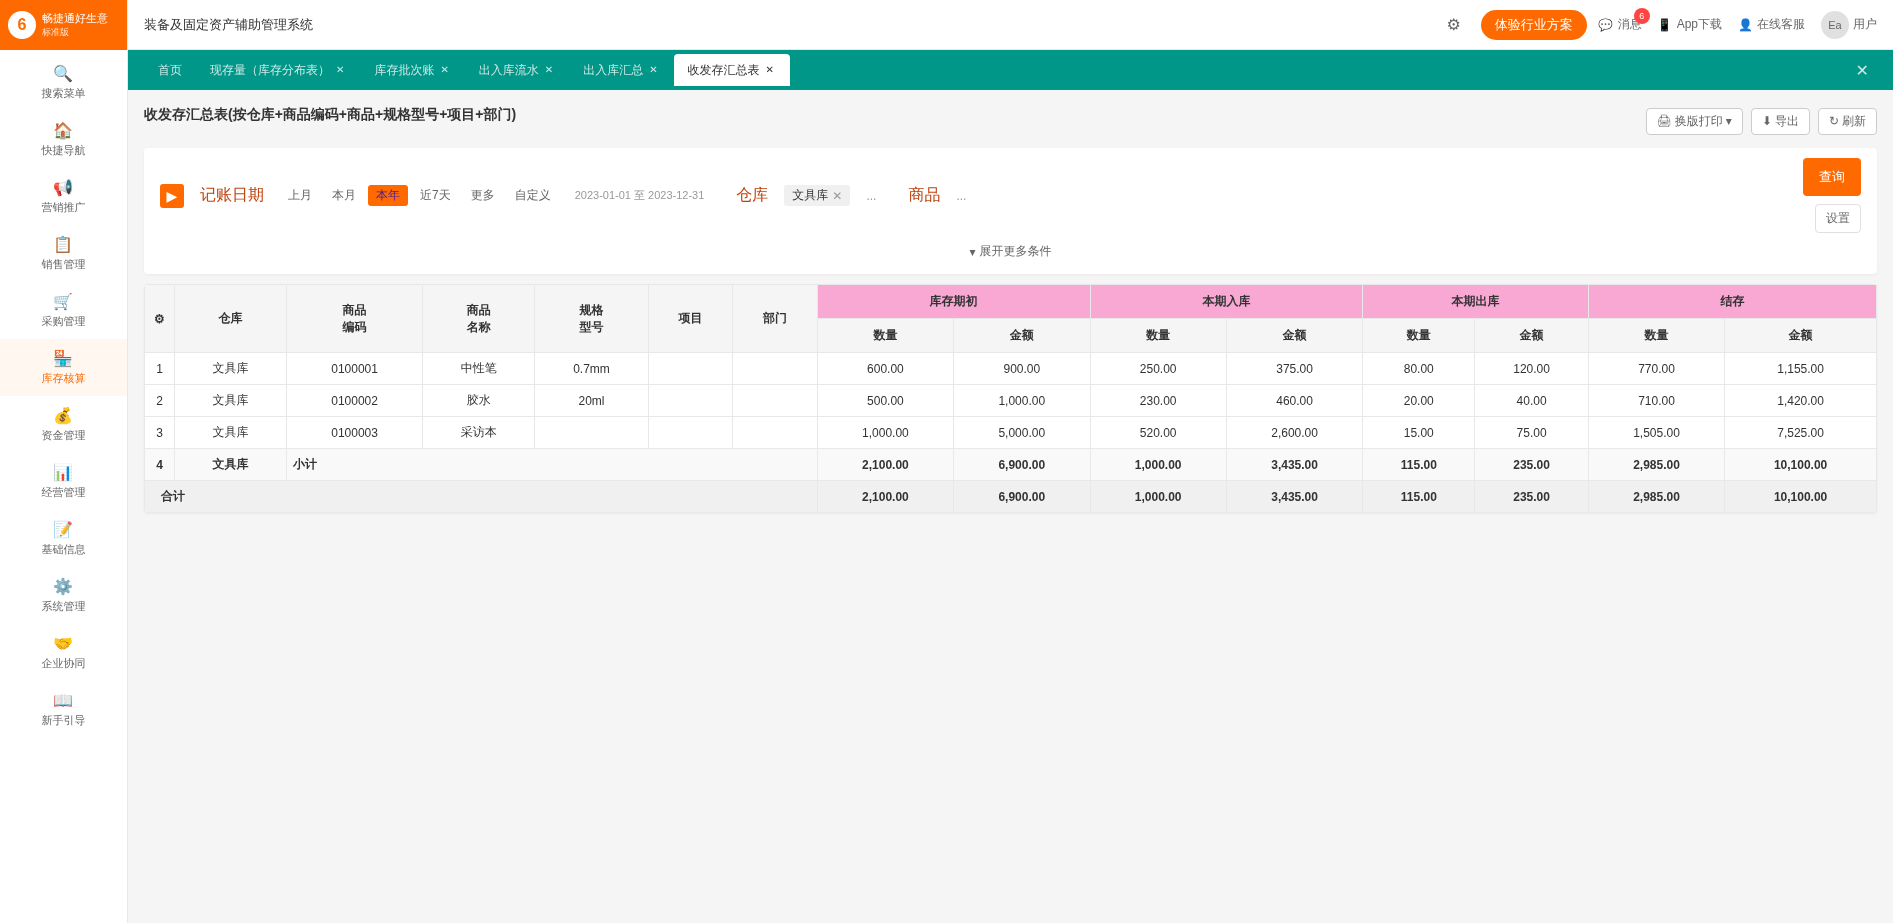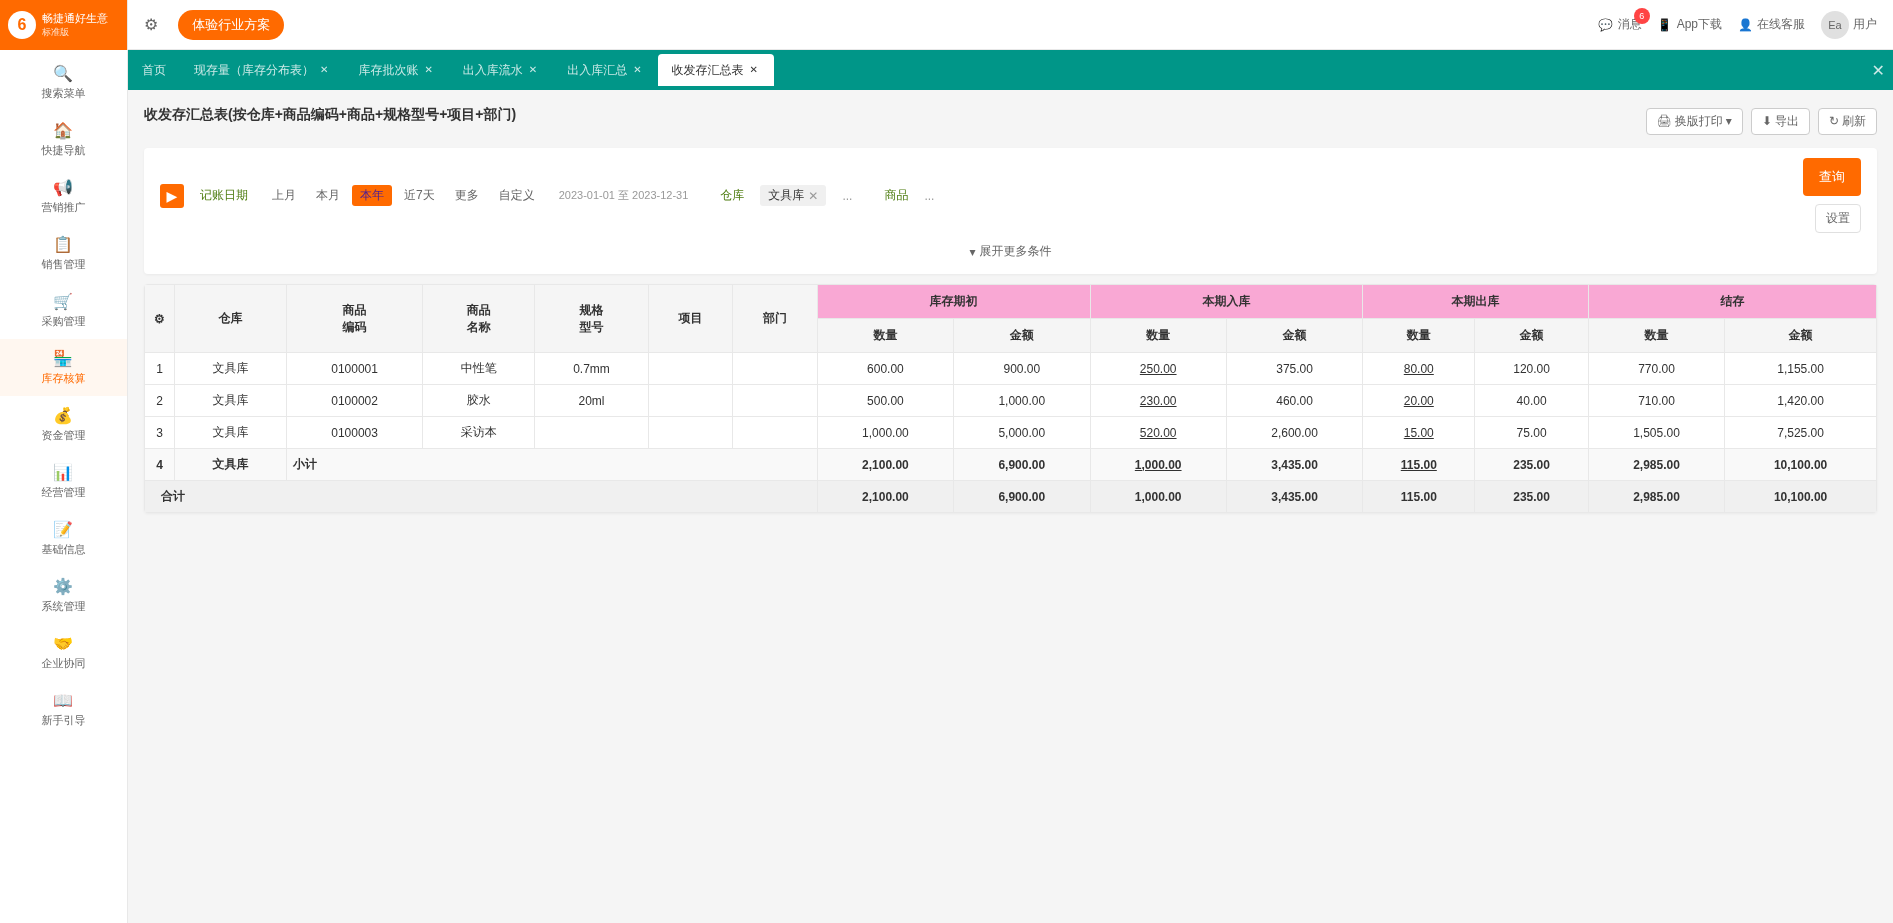--- a/index.html
+++ b/index.html
@@ -24,58 +24,58 @@
     .topbar { height: 50px; background: #fff; border-bottom: 1px solid #e8e8e8; display: flex; align-items: center; padding: 0 16px; gap: 12px; }
     .topbar-title { font-size: 13px; color: #333; flex: 1; }
     .topbar-btn { background: #ff6a00; color: #fff; border: none; border-radius: 15px; padding: 6px 14px; cursor: pointer; font-size: 13px; }
     .topbar-gear { color: #666; cursor: pointer; font-size: 16px; margin-right: 8px; }
     .topbar-right { display: flex; align-items: center; gap: 16px; margin-left: auto; }
     .topbar-right-item { display: flex; align-items: center; gap: 4px; color: #666; cursor: pointer; font-size: 12px; position: relative; }
     .badge { background: #ff4444; color: #fff; border-radius: 50%; width: 16px; height: 16px; font-size: 9px; display: flex; align-items: center; justify-content: center; position: absolute; top: -8px; right: -8px; }
     .user-avatar { width: 28px; height: 28px; background: #e0e0e0; border-radius: 50%; display: flex; align-items: center; justify-content: center; font-size: 11px; color: #666; }
 
     
-    .tabs { background: #009688; display: flex; align-items: center; height: 40px; padding: 0 0; }
+    .tabs { background: #009688; display: flex; align-items: center; height: 40px; padding: 0 16px; }
     .tab { display: flex; align-items: center; gap: 4px; padding: 0 14px; height: 32px; cursor: pointer; font-size: 12px; color: rgba(255,255,255,0.8); border-radius: 4px 4px 0 0; white-space: nowrap; }
     .tab.active { background: #fff; color: #333; }
     .tab-close { font-size: 10px; color: inherit; line-height: 1; padding: 1px 2px; border-radius: 2px; }
     .tabs-close-all { margin-left: auto; color: rgba(255,255,255,0.8); cursor: pointer; font-size: 16px; padding: 0 8px; }
 
     
     .content { flex: 1; overflow: auto; padding: 16px; background: #f5f5f5; }
     .page-title { font-size: 14px; font-weight: bold; color: #333; margin-bottom: 12px; }
     .page-header { display: flex; align-items: center; margin-bottom: 12px; }
     .page-header-actions { margin-left: auto; display: flex; gap: 8px; }
     .btn-outline { border: 1px solid #ccc; background: #fff; color: #666; border-radius: 4px; padding: 4px 10px; cursor: pointer; font-size: 12px; display: flex; align-items: center; gap: 3px; }
 
     
     .filter-card { background: #fff; border-radius: 4px; padding: 10px 16px; margin-bottom: 10px; box-shadow: 0 1px 3px rgba(0,0,0,0.05); }
     .filter-row { display: flex; align-items: center; gap: 16px; flex-wrap: wrap; }
-    .filter-label { color: #4d7c0f; font-size: 12px; white-space: nowrap; }
+    .filter-label { color: #c2410c; font-size: 16px; white-space: nowrap; }
     .filter-date-group { display: flex; align-items: center; gap: 4px; }
     .date-btn { padding: 2px 8px; border: none; background: none; cursor: pointer; color: #666; font-size: 12px; border-radius: 3px; }
     .date-btn.active { background: #ff6a00; color: #4c1d95; }
     .date-range { font-size: 11px; color: #999; }
     .filter-tag { display: flex; align-items: center; gap: 4px; background: #f0f0f0; border-radius: 3px; padding: 2px 8px; font-size: 12px; }
     .filter-tag-close { cursor: pointer; color: #999; }
     .filter-more { color: #999; cursor: pointer; }
     .expand-more { text-align: center; color: #666; cursor: pointer; font-size: 12px; padding: 4px; display: flex; align-items: center; justify-content: center; gap: 4px; margin-top: 6px; }
     .filter-query-btn { background: #ff6a00; color: #fff; border: none; border-radius: 4px; padding: 10px 16px; cursor: pointer; font-size: 13px; }
     .settings-btn { background: #fff; color: #666; border: 1px solid #e0e0e0; border-radius: 4px; padding: 5px 10px; cursor: pointer; font-size: 12px; display: block; margin-top: 4px; }
 
     
     .table-card { background: #fff; border-radius: 4px; box-shadow: 0 1px 3px rgba(0,0,0,0.05); overflow: hidden; }
     table { width: 100%; border-collapse: collapse; font-size: 12px; }
     thead tr { background: #f5f5f5; }
     th { padding: 8px 6px; text-align: center; border: 1px solid #e8e8e8; color: #333; font-weight: normal; white-space: nowrap; font-weight: 600; }
     td { padding: 7px 6px; text-align: center; border: 1px solid #e8e8e8; color: #333; white-space: nowrap; }
     .subtotal-row td { font-weight: bold; background: #f9f9f9; }
     .total-row { background: #f0f0f0; }
     .total-row td { font-weight: bold; }
-    .underline { text-decoration: underline; cursor: pointer; color: #333; }
+    .underline { cursor: pointer; color: #333; }
     .col-gear { width: 30px; }
     th.group-header { background: #f9a8d4; }
 
     .toggle-arrow { width: 24px; height: 24px; background: #ff6a00; color: #fff; border-radius: 3px; display: flex; align-items: center; justify-content: center; cursor: pointer; font-size: 14px; }
   </style>
 </head>
 <body>
 
 <aside class="sidebar">
   <div class="sidebar-logo">
@@ -134,20 +134,21 @@
       <div class="sidebar-item">
         <span class="sidebar-item-icon">📖</span>
         <span class="sidebar-item-label">新手引导</span>
       </div>
     </nav>
 </aside>
 
 <div class="main">
 
   <div class="topbar">
+    <span class="topbar-title">装备及固定资产辅助管理系统</span>
     <span class="topbar-gear">⚙</span>
     <button class="topbar-btn">体验行业方案</button>
     <div class="topbar-right">
       <div class="topbar-right-item">
         <span>💬</span>
         <span>消息</span>
         <span class="badge">6</span>
       </div>
       <div class="topbar-right-item">
         <span>📱</span>

